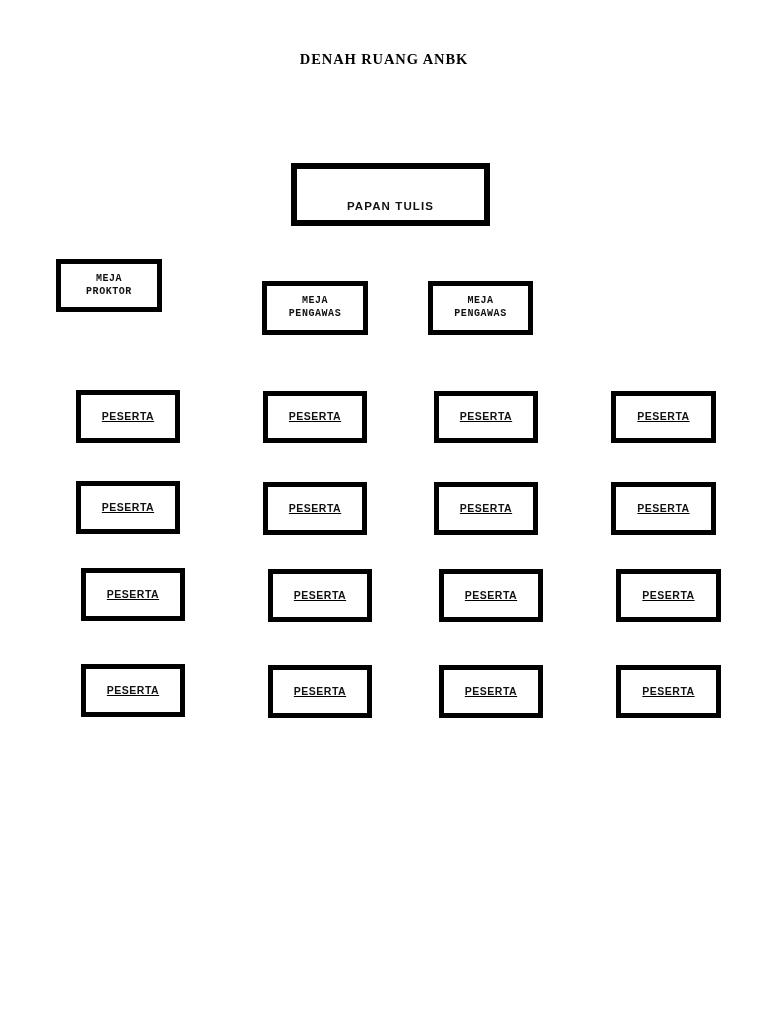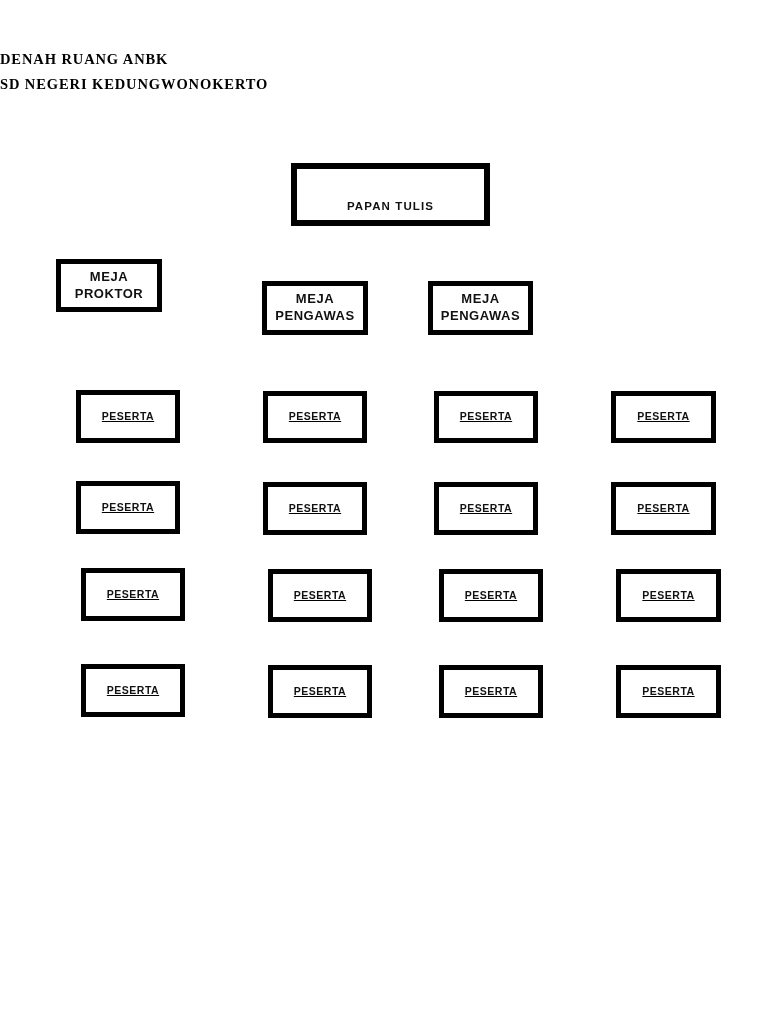--- a/index.html
+++ b/index.html
@@ -25,21 +25,21 @@
     height: 1024px;
     background: #ffffff;
   }
 
   
   .title-block {
     position: absolute;
     left: 0;
     top: 47px;
     width: 768px;
-    text-align: left;
+    text-align: center;
   }
   .title-line {
     font-family: "Liberation Serif", serif;
     font-weight: bold;
     font-size: 14.5px;
     letter-spacing: 0.9px;
     line-height: 24.5px;
     color: #000000;
     white-space: nowrap;
   }
@@ -72,22 +72,23 @@
     border-width: 6px;
   }
   .board .box-label {
     font-size: 11.5px;
     letter-spacing: 1.1px;
     margin-top: 24px;
   }
 
   
   .desk .box-label {
-    font-size: 13px;
+    font-size: 10px;
     letter-spacing: 0.55px;
+    font-family: Liberation Mono, monospace;
   }
   .desk-proktor {
     left: 56px;
     top: 259px;
     width: 106px;
     height: 53px;
   }
   .desk-pengawas-1 {
     left: 262px;
     top: 281px;
@@ -113,21 +114,20 @@
     font-weight: bold;
   }
 </style>
 </head>
 <body>
 
 <div id="page">
 
   <div class="title-block">
     <div class="title-line">DENAH RUANG ANBK</div>
-    <div class="title-line">SD NEGERI KEDUNGWONOKERTO</div>
   </div>
 
   <div class="box board">
     <span class="box-label">PAPAN TULIS</span>
   </div>
 
   <div id="desk-layer">
       <div class="box desk desk-proktor" style="left: 56px; top: 259px; width: 106px; height: 53px;">
         <span class="box-label">MEJA
 PROKTOR</span>

